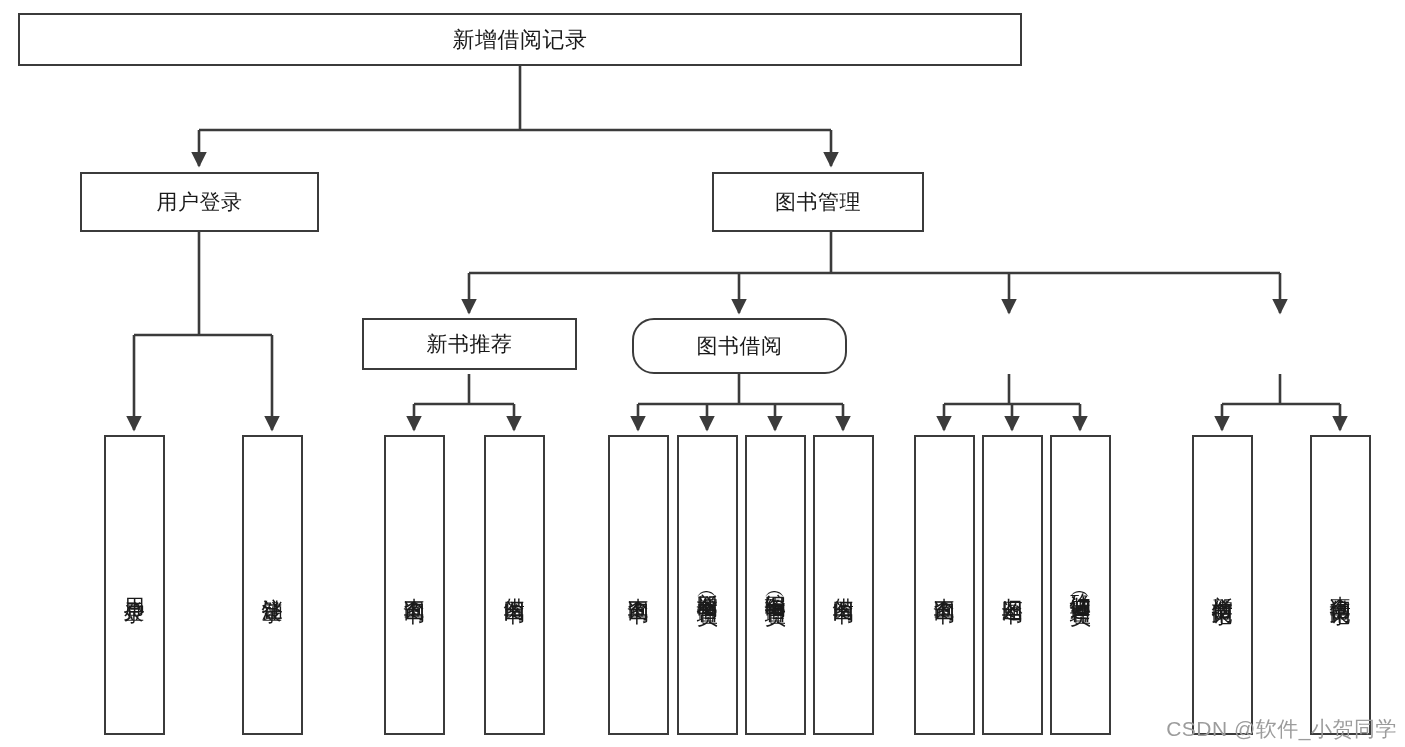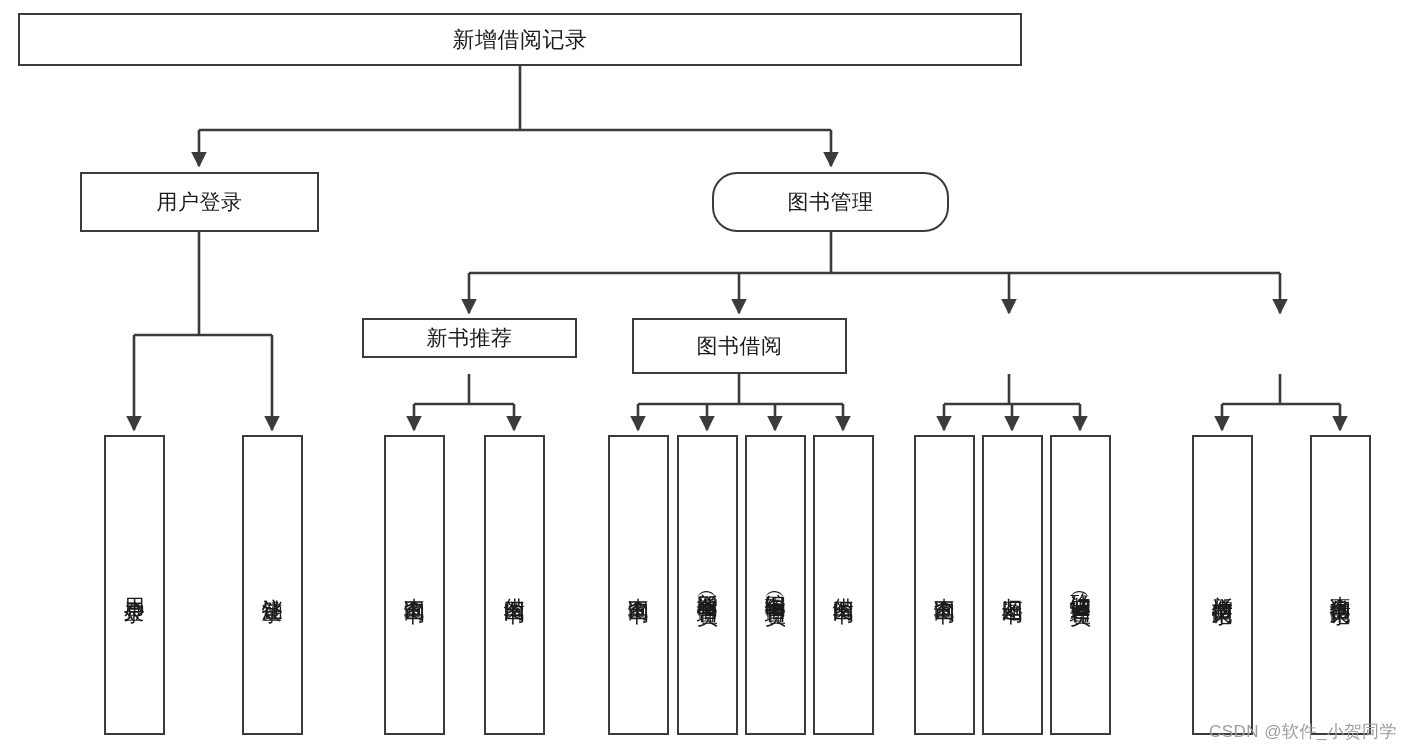--- a/index.html
+++ b/index.html
@@ -61,21 +61,21 @@
     line-height: 1.12;
     letter-spacing: 2px;
     max-height: 272px;
     white-space: nowrap;
     text-align: center;
   }
   .watermark {
     position: absolute;
     right: 8px;
     bottom: 4px;
-    font-size: 17px;
+    font-size: 21px;
     color: #9c9c9c;
     letter-spacing: 0.5px;
     white-space: nowrap;
   }
 </style>
 </head>
 <body>
 
 <div id="canvas">
 
@@ -133,29 +133,29 @@
   </svg>
 
   <div class="node horiz root" style="left:18px; top:13px; width:1004px; height:53px;">
     <span class="label">新增借阅记录</span>
   </div>
 
   <div class="node horiz" style="left:80px; top:172px; width:239px; height:60px;">
     <span class="label">用户登录</span>
   </div>
 
-  <div class="node horiz" style="left:712px; top:172px; width:237px; height:60px;border-radius:25px;">
+  <div class="node horiz" style="left:712px; top:172px; width:212px; height:60px;">
     <span class="label">图书管理</span>
   </div>
 
-  <div class="node horiz" style="left:362px; top:318px; width:215px; height:40px;">
+  <div class="node horiz" style="left:362px; top:318px; width:215px; height:52px;">
     <span class="label">新书推荐</span>
   </div>
 
-  <div class="node horiz" style="left:632px; top:318px; width:215px; height:56px;">
+  <div class="node horiz" style="left:632px; top:318px; width:215px; height:56px;border-radius:22px;">
     <span class="label">图书借阅</span>
   </div>
 
 
 
   <div class="node vert" style="left:104px; top:435px; width:61px; height:300px;">
     <span class="label">用户登录</span>
   </div>
 
   <div class="node vert" style="left:242px; top:435px; width:61px; height:300px;">

